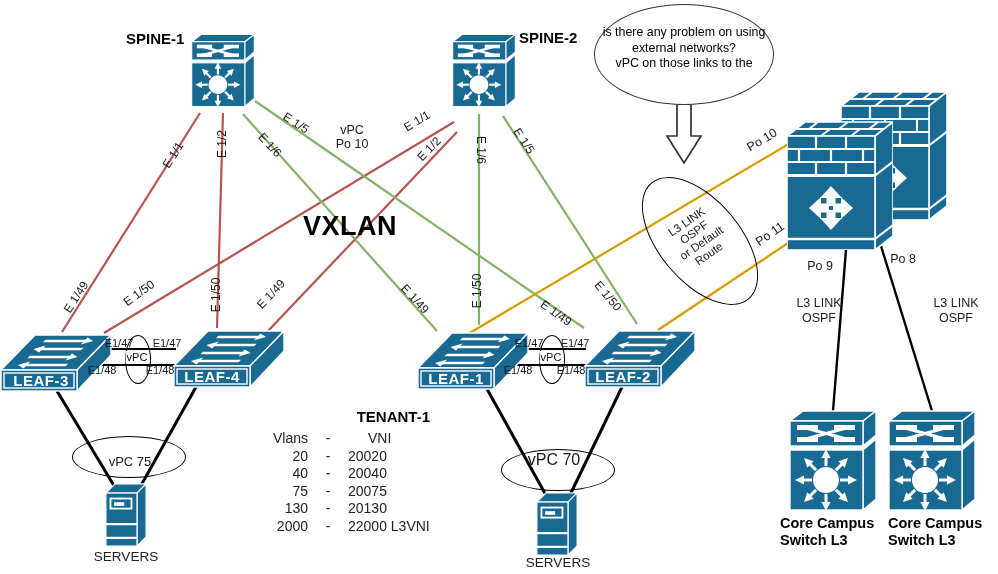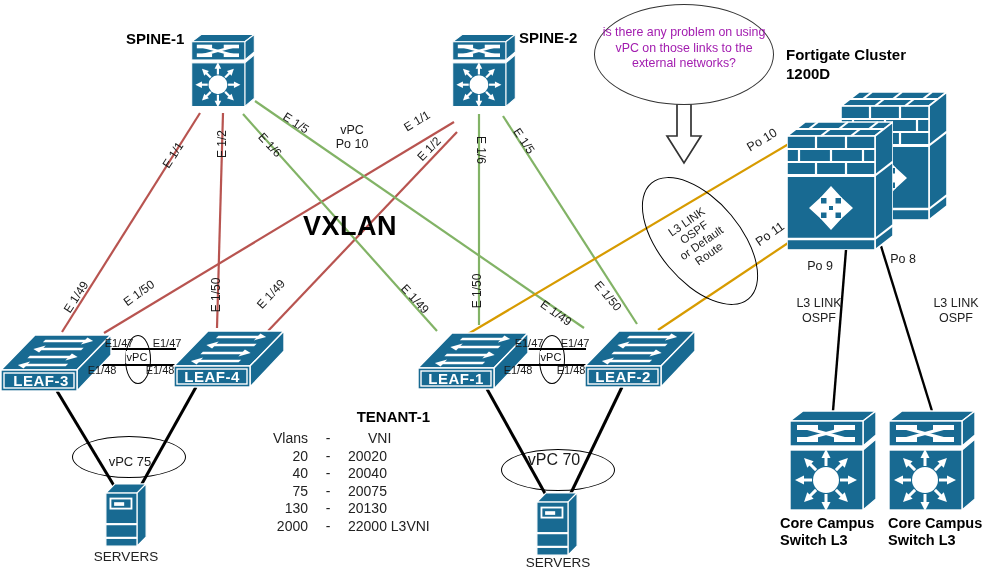--- a/index.html
+++ b/index.html
@@ -11,21 +11,21 @@
        transform:translate(-50%,-50%) rotate(var(--r,0deg));}
   .lbl.small{font-size:11px;}
   .lbl.po{font-size:12.5px;}
   .nodelabel{position:absolute;z-index:4;font-weight:bold;font-size:15px;color:#000;white-space:nowrap;}
   .leaflabel{position:absolute;z-index:4;font-weight:bold;font-size:15px;color:#fff;text-align:center;
              line-height:17px;letter-spacing:.5px;}
   .ellipse{position:absolute;z-index:2;border:1.6px solid #000;border-radius:50%;background:transparent;}
   .speech{position:absolute;z-index:3;left:594px;top:4px;width:178px;height:99px;border:1.7px solid #333;
           border-radius:50%;background:#fff;}
   .speech-text{position:absolute;z-index:4;left:601px;top:25px;width:166px;text-align:center;
-               font-size:12.4px;line-height:15.5px;color:#a21caf;}
+               font-size:12.4px;line-height:15.5px;color:#000000;}
   .l3ellipse{position:absolute;z-index:2;left:624px;top:200px;width:150px;height:80px;
              border:1.5px solid #000;border-radius:50%;transform:rotate(50deg);}
   .l3ellipse-text{position:absolute;z-index:3;left:642px;top:212px;width:112px;text-align:center;
                   font-size:11.5px;line-height:13px;color:#222;transform:rotate(-35deg);}
   .twoLine{text-align:center;line-height:14px;}
   .vxlan{position:absolute;z-index:3;left:303px;top:211px;font-size:27px;font-weight:bold;color:#000;
          letter-spacing:.5px;}
   .vpcsmall{position:absolute;z-index:4;font-size:11px;transform:translate(-50%,-50%);}
   .vpcsmall span{background:#fff;padding:0 1px;}
   .ospf{position:absolute;z-index:3;width:84px;text-align:center;font-size:12.5px;line-height:15px;color:#222;}
@@ -237,42 +237,38 @@
     </svg>
 
   <div class="nodelabel" style="left:126px;top:30px">SPINE-1</div>
   <div class="nodelabel" style="left:519px;top:29px">SPINE-2</div>
 
   <div class="leaflabel" style="left:1px;top:372px;width:80px">LEAF-3</div>
   <div class="leaflabel" style="left:174px;top:368px;width:76px">LEAF-4</div>
   <div class="leaflabel" style="left:418px;top:370px;width:76px">LEAF-1</div>
   <div class="leaflabel" style="left:585px;top:368px;width:76px">LEAF-2</div>
 
-  <div class="fglbl">
-    <div>Fortigate Cluster</div>
-    <div>1200D</div>
-  </div>
 
   <div class="corelbl" style="left:780px;top:515px">
     <div>Core Campus</div>
     <div>Switch L3</div>
   </div>
   <div class="corelbl" style="left:888px;top:515px">
     <div>Core Campus</div>
     <div>Switch L3</div>
   </div>
 
   <div class="serverslbl" style="left:81px;top:549px">SERVERS</div>
   <div class="serverslbl" style="left:513px;top:555px">SERVERS</div>
 
   <div class="speech"></div>
   <div class="speech-text">
     <div>is there any problem on using</div>
+    <div>external networks?</div>
     <div>vPC on those links to the</div>
-    <div>external networks?</div>
   </div>
 
   <div class="l3ellipse"></div>
   <div class="l3ellipse-text">
     <div>L3 LINK</div>
     <div>OSPF</div>
     <div>or Default</div>
     <div>Route</div>
   </div>
 

